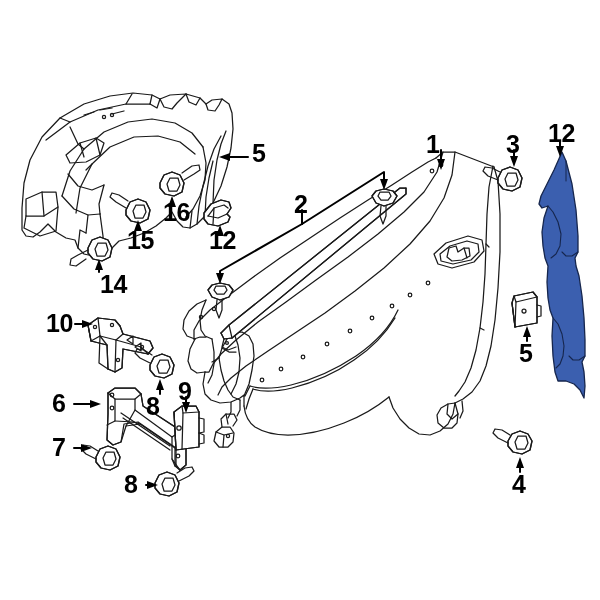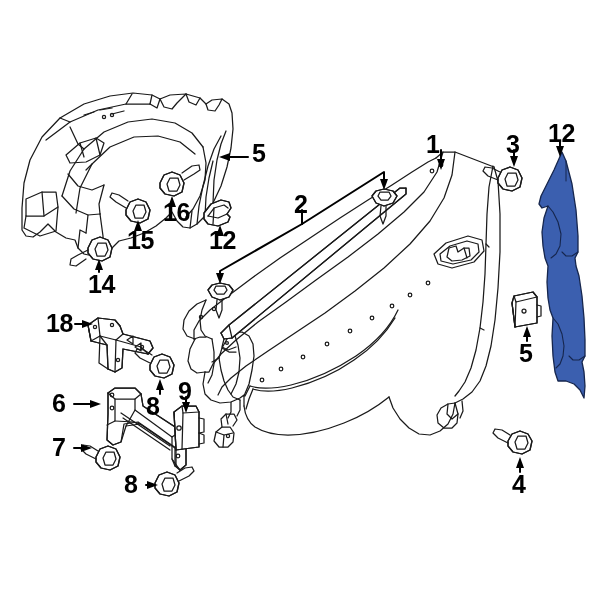--- a/index.html
+++ b/index.html
@@ -437,22 +437,22 @@
 
   <div class="callout" style="left:426px;top:132px;">1</div>
   <div class="callout" style="left:294px;top:192px;">2</div>
   <div class="callout" style="left:506px;top:132px;">3</div>
   <div class="callout" style="left:512px;top:472px;">4</div>
   <div class="callout" style="left:519px;top:341px;">5</div>
   <div class="callout" style="left:52px;top:391px;">6</div>
   <div class="callout" style="left:52px;top:435px;">7</div>
   <div class="callout" style="left:124px;top:472px;">8</div>
   <div class="callout" style="left:178px;top:379px;">9</div>
-  <div class="callout" style="left:46px;top:311px;">18</div>
+  <div class="callout" style="left:46px;top:311px;">10</div>
   <div class="callout" style="left:146px;top:394px;">8</div>
   <div class="callout" style="left:548px;top:121px;">12</div>
   <div class="callout" style="left:252px;top:141px;">5</div>
-  <div class="callout" style="left:88px;top:272px;">14</div>
+  <div class="callout" style="left:100px;top:272px;">14</div>
   <div class="callout" style="left:127px;top:228px;text-align:center;">15</div>
   <div class="callout" style="left:209px;top:228px;">12</div>
   <div class="callout" style="left:163px;top:200px;">16</div>
 
 </div>
 
 </body></html>

